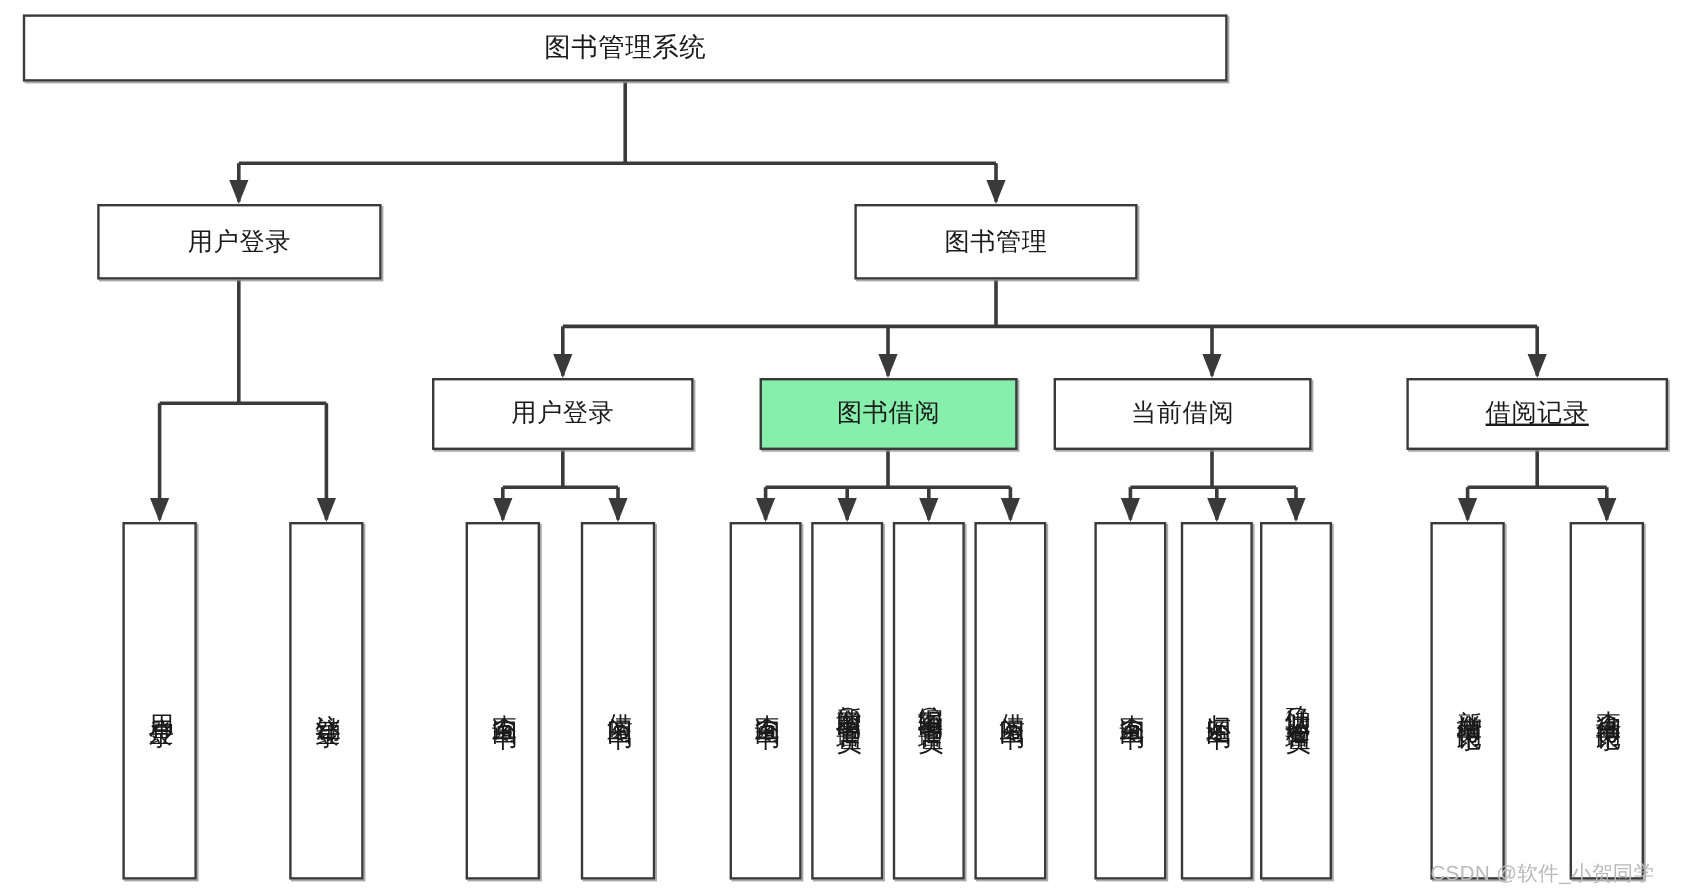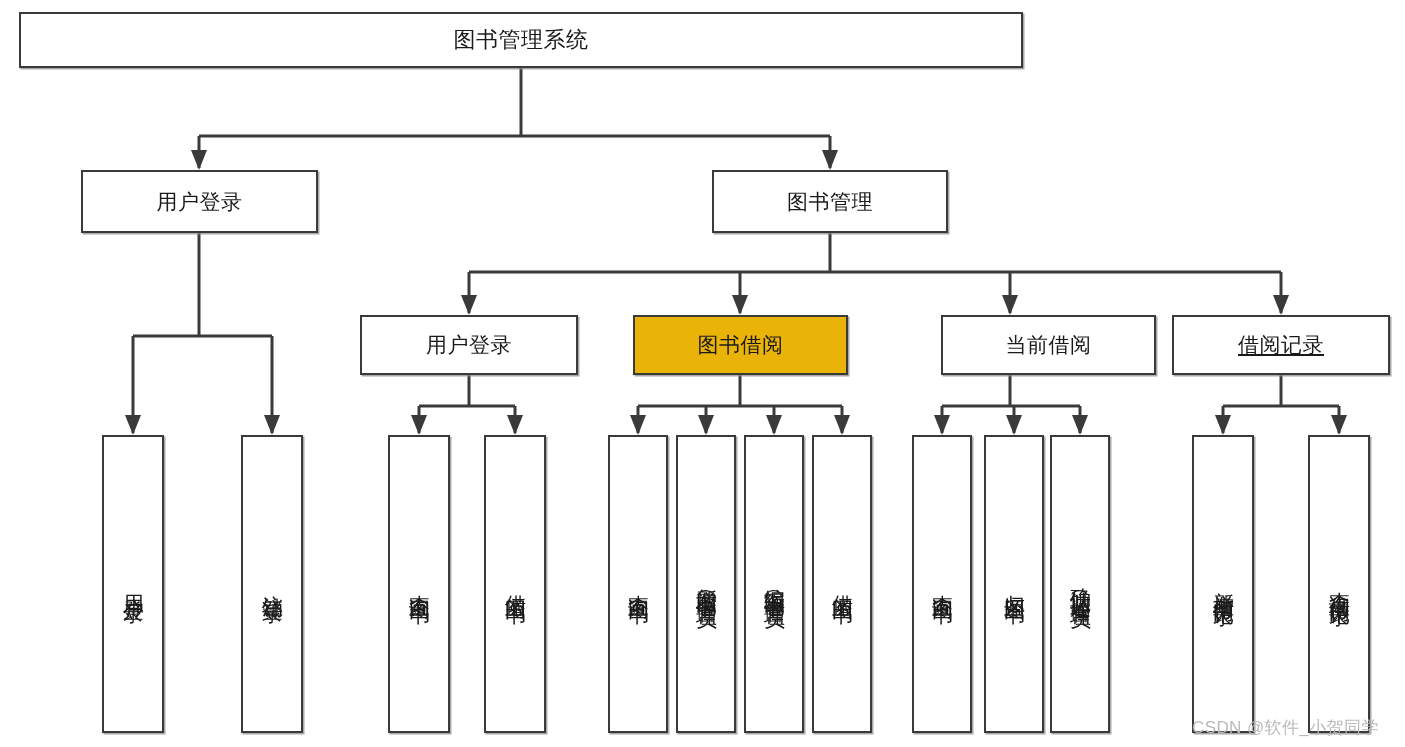--- a/index.html
+++ b/index.html
@@ -126,24 +126,24 @@
       </div>
       <div class="node node-h" style="left: 81px; top: 170px; width: 237px; height: 63px; border-color: rgb(58, 58, 58); background: rgb(255, 255, 255); color: rgb(26, 26, 26);">
         <span class="label">用户登录</span>
       </div>
       <div class="node node-h" style="left: 712px; top: 170px; width: 236px; height: 63px; border-color: rgb(58, 58, 58); background: rgb(255, 255, 255); color: rgb(26, 26, 26);">
         <span class="label">图书管理</span>
       </div>
       <div class="node node-h" style="left: 360px; top: 315px; width: 218px; height: 60px; border-color: rgb(58, 58, 58); background: rgb(255, 255, 255); color: rgb(26, 26, 26);">
         <span class="label">用户登录</span>
       </div>
-      <div class="node node-h" style="left: 633px; top: 315px; width: 215px; height: 60px; border-color: rgb(58, 58, 58); background: #eab308; color: rgb(26, 26, 26);">
+      <div class="node node-h" style="left: 633px; top: 315px; width: 215px; height: 60px; border-color: rgb(58, 58, 58); background: #86efac; color: rgb(26, 26, 26);">
         <span class="label">图书借阅</span>
       </div>
-      <div class="node node-h" style="left: 941px; top: 315px; width: 215px; height: 60px; border-color: rgb(58, 58, 58); background: rgb(255, 255, 255); color: rgb(26, 26, 26);">
+      <div class="node node-h" style="left: 878px; top: 315px; width: 215px; height: 60px; border-color: rgb(58, 58, 58); background: rgb(255, 255, 255); color: rgb(26, 26, 26);">
         <span class="label">当前借阅</span>
       </div>
       <div class="node node-h" style="left: 1172px; top: 315px; width: 218px; height: 60px; border-color: rgb(58, 58, 58); background: rgb(255, 255, 255); color: rgb(26, 26, 26); text-decoration: underline;">
         <span class="label">借阅记录</span>
       </div>
       <div class="node node-v" style="left: 102px; top: 435px; width: 62px; height: 298px; border-color: rgb(58, 58, 58); background: rgb(255, 255, 255); color: rgb(26, 26, 26);">
         <span class="label">用户登录</span>
       </div>
       <div class="node node-v" style="left: 241px; top: 435px; width: 62px; height: 298px; border-color: rgb(58, 58, 58); background: rgb(255, 255, 255); color: rgb(26, 26, 26);">
         <span class="label">注销登录</span>

